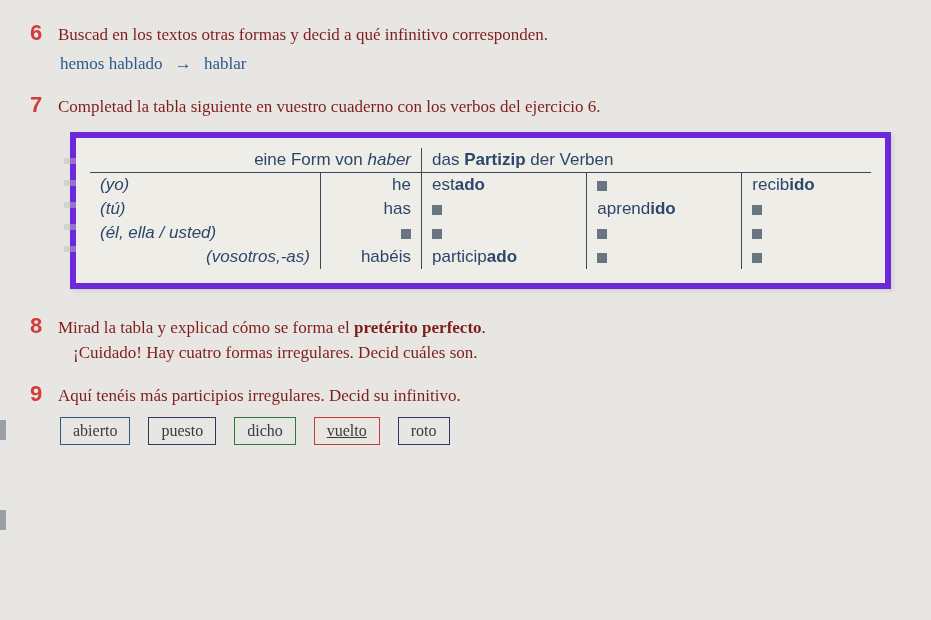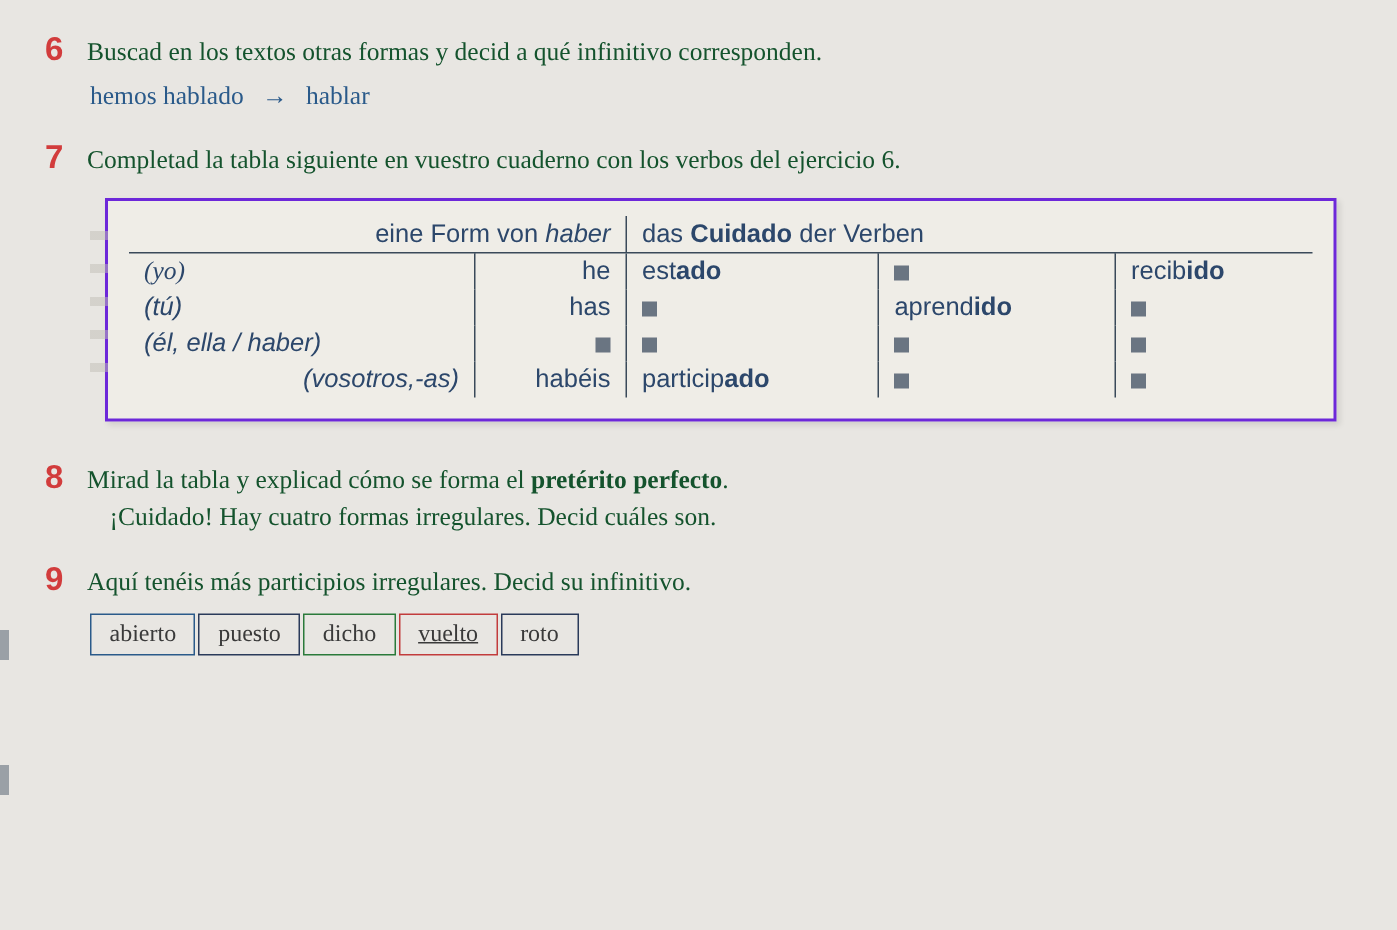--- a/index.html
+++ b/index.html
@@ -23,36 +23,36 @@
   }
   .ex-num {
     color: #d23c3c;
     font-size: 22px;
     font-weight: bold;
     font-family: Arial, sans-serif;
     min-width: 18px;
   }
   .ex-text {
     font-size: 17px;
-    color: #14532d;
+    color: #7f1d1d;
   }
   .example {
     margin-left: 30px;
     margin-top: 8px;
     color: #2a5a8a;
     font-size: 17px;
   }
   .example .arrow {
     color: #2a5a8a;
     margin: 0 8px;
   }
   .table-wrap {
     margin: 14px 10px 24px 40px;
     background: #efede7;
-    border: 2px solid #6d28d9;
+    border: 6px solid #6d28d9;
     box-shadow: 2px 2px 4px rgba(0,0,0,0.1);
     padding: 10px 14px 14px 14px;
     font-family: 'Comic Sans MS', cursive, sans-serif;
     color: #2c476b;
     position: relative;
   }
   .table-wrap::before {
     content: "";
     position: absolute;
     left: -12px;
@@ -111,21 +111,21 @@
     background: #6a7582;
     vertical-align: middle;
   }
   .bold-part {
     font-weight: bold;
   }
   .word-row {
     margin-left: 30px;
     margin-top: 10px;
     display: flex;
-    gap: 2px;
+    gap: 18px;
   }
   .word-box {
     padding: 4px 12px;
     border: 1px solid;
     font-size: 16px;
     background: transparent;
   }
   .box-blue { border-color:#2a5a8a; }
   .box-navy { border-color:#2a3a5a; }
   .box-green { border-color:#2a7a3a; }
@@ -173,41 +173,41 @@
   </div>
 
   <div class="table-wrap">
     <table>
       <tbody>
           <tr class="hdr-row">
         <td class="left-col hdr1" colspan="2">
           <span>eine Form von </span><span style="font-style:italic">haber</span>
         </td>
         <td class="part-col" colspan="3">
-          <span>das </span><span class="bold">Cuidado</span><span> der Verben</span>
+          <span>das </span><span class="bold">Partizip</span><span> der Verben</span>
         </td>
       </tr>
       </tbody>
         <tbody id="table-body">
           <tr>
-            <td class="left-col" style="font-style: italic; font-family: Liberation Serif, serif;">(yo)</td>
+            <td class="left-col" style="font-style: italic;">(yo)</td>
             <td class="form-col">he</td>
             <td class="part-col">est<span class="bold-part">ado</span></td>
             <td class="mid-border"><span class="blank"></span></td>
             <td class="mid-border">recib<span class="bold-part">ido</span></td>
           </tr>
           <tr>
             <td class="left-col" style="font-style: italic;">(tú)</td>
             <td class="form-col">has</td>
             <td class="part-col"><span class="blank"></span></td>
             <td class="mid-border">aprend<span class="bold-part">ido</span></td>
             <td class="mid-border"><span class="blank"></span></td>
           </tr>
           <tr>
-            <td class="left-col" style="font-style: italic;">(él, ella / haber)</td>
+            <td class="left-col" style="font-style: italic;">(él, ella / usted)</td>
             <td class="form-col"><span class="blank"></span></td>
             <td class="part-col"><span class="blank"></span></td>
             <td class="mid-border"><span class="blank"></span></td>
             <td class="mid-border"><span class="blank"></span></td>
           </tr>
           <tr>
             <td class="left-col" style="font-style: italic; text-align: right;">(vosotros,-as)</td>
             <td class="form-col">habéis</td>
             <td class="part-col">particip<span class="bold-part">ado</span></td>
             <td class="mid-border"><span class="blank"></span></td>

